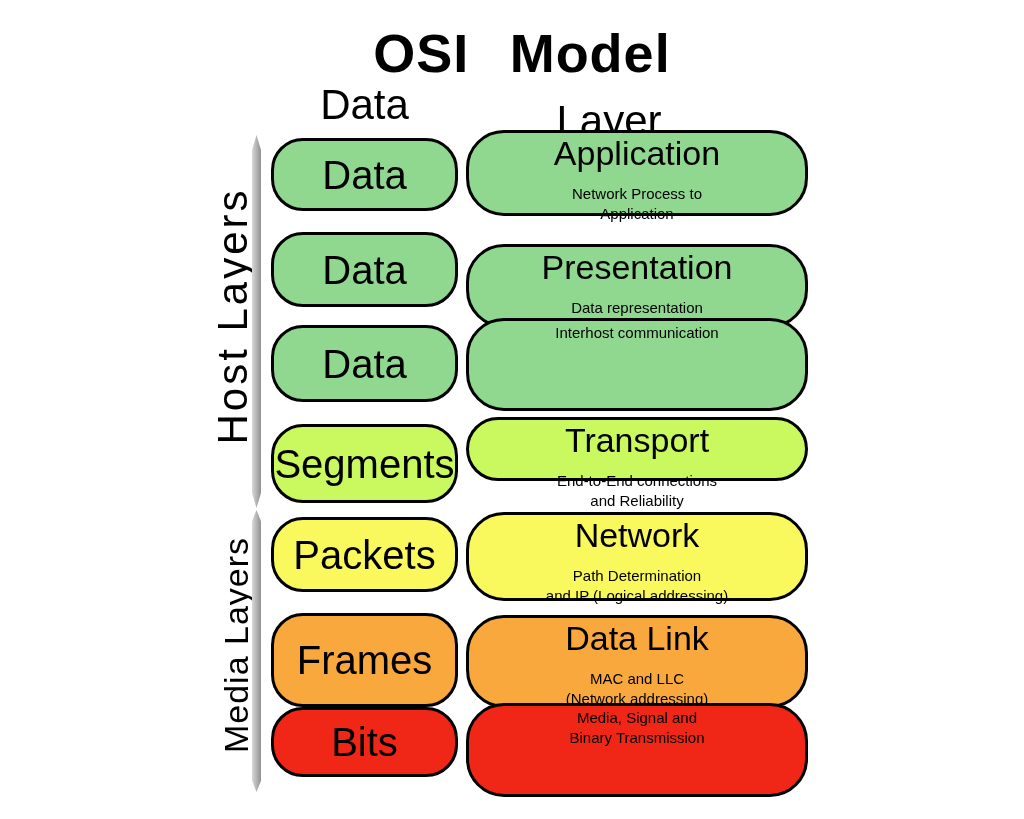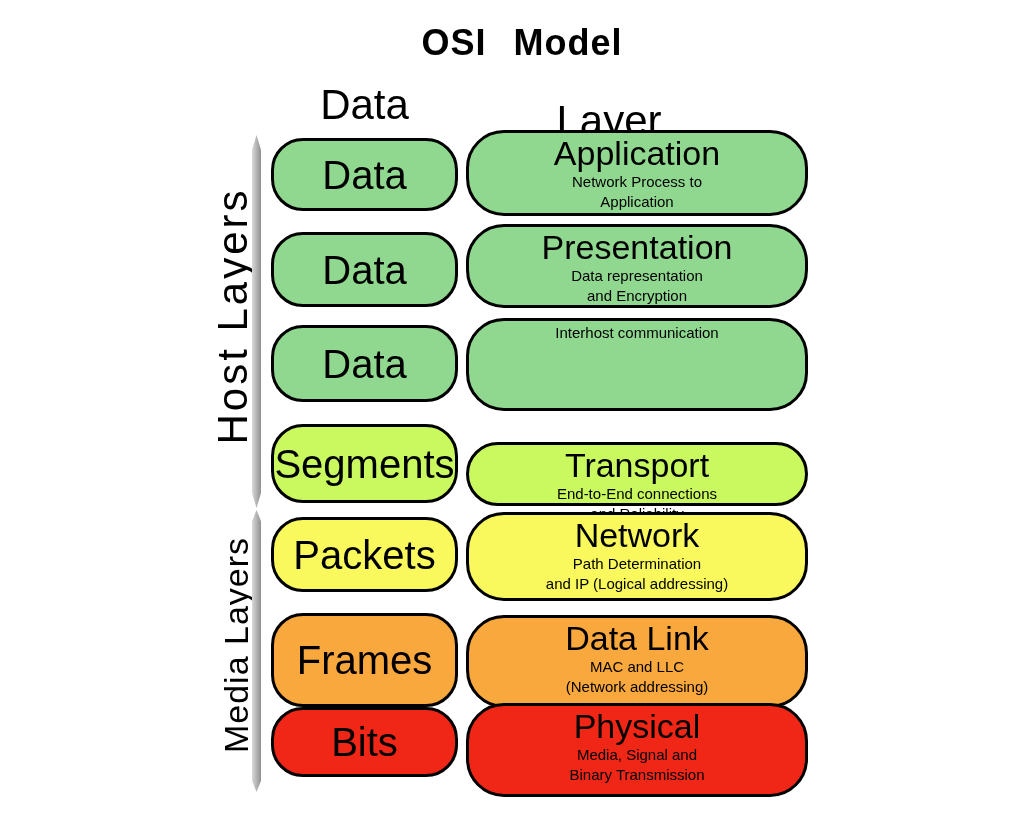--- a/index.html
+++ b/index.html
@@ -16,21 +16,21 @@
     background: #ffffff;
     overflow: hidden;
   }
   .title {
     position: absolute;
     top: 22px;
     left: 20px;
     width: 1004px;
     margin: 0;
     text-align: center;
-    font-size: 36px;
+    font-size: 54px;
     font-weight: 700;
     word-spacing: 0.45em;
     letter-spacing: 1px;
   }
   .col-header {
     position: absolute;
     text-align: center;
     font-size: 42px;
     font-weight: 400;
     line-height: 1;
@@ -91,20 +91,21 @@
     width: 342px;
     border: 3px solid #000;
     border-radius: 38px;
     box-sizing: border-box;
     display: flex;
     flex-direction: column;
     align-items: center;
     justify-content: flex-start;
     padding-top: 2px;
     text-align: center;
+    gap: 12px;
   }
   .layer-title {
     font-size: 34px;
     line-height: 1.1;
     white-space: nowrap;
   }
   .layer-desc {
     font-size: 15px;
     line-height: 1.32;
     white-space: pre-line;
@@ -130,37 +131,37 @@
   </div>
   <div class="layer-box" style="top: 130px; height: 86px; background: rgb(144, 216, 144);">
     <div class="layer-title">Application</div>
     <div class="layer-desc">Network Process to
 Application</div>
   </div>
 
   <div class="unit-box" style="top: 232px; height: 75px; background: rgb(144, 216, 144);">
     <span class="unit-label">Data</span>
   </div>
-  <div class="layer-box" style="top: 224px; height: 84px; background: rgb(144, 216, 144);">
+  <div class="layer-box" style="top: 244px; height: 84px; background: rgb(144, 216, 144); text-align: right;">
     <div class="layer-title">Presentation</div>
     <div class="layer-desc">Data representation
 and Encryption</div>
   </div>
 
   <div class="unit-box" style="top: 325px; height: 77px; background: rgb(144, 216, 144);">
     <span class="unit-label">Data</span>
   </div>
   <div class="layer-box" style="top: 318px; height: 93px; background: rgb(144, 216, 144);">
     <div class="layer-desc">Interhost communication</div>
   </div>
 
   <div class="unit-box" style="top: 424px; height: 79px; background: rgb(201, 249, 95);">
     <span class="unit-label">Segments</span>
   </div>
-  <div class="layer-box" style="top: 442px; height: 64px; background: rgb(201, 249, 95);">
+  <div class="layer-box" style="top: 417px; height: 64px; background: rgb(201, 249, 95);">
     <div class="layer-title">Transport</div>
     <div class="layer-desc">End-to-End connections
 and Reliability</div>
   </div>
 
   <div class="unit-box" style="top: 517px; height: 75px; background: rgb(249, 249, 94);">
     <span class="unit-label">Packets</span>
   </div>
   <div class="layer-box" style="top: 512px; height: 89px; background: rgb(249, 249, 94);">
     <div class="layer-title">Network</div>
@@ -174,18 +175,17 @@
   <div class="layer-box" style="top: 607px; height: 93px; background: rgb(249, 168, 61); margin-top: 8px;">
     <div class="layer-title">Data Link</div>
     <div class="layer-desc">MAC and LLC
 (Network addressing)</div>
   </div>
 
   <div class="unit-box" style="top: 707px; height: 70px; background: rgb(240, 38, 23);">
     <span class="unit-label">Bits</span>
   </div>
   <div class="layer-box" style="top: 703px; height: 94px; background: rgb(240, 38, 23);">
-    <div class="layer-title">Physical</div>
     <div class="layer-desc">Media, Signal and
 Binary Transmission</div>
   </div>
 
 </div>
 
 </body></html>

